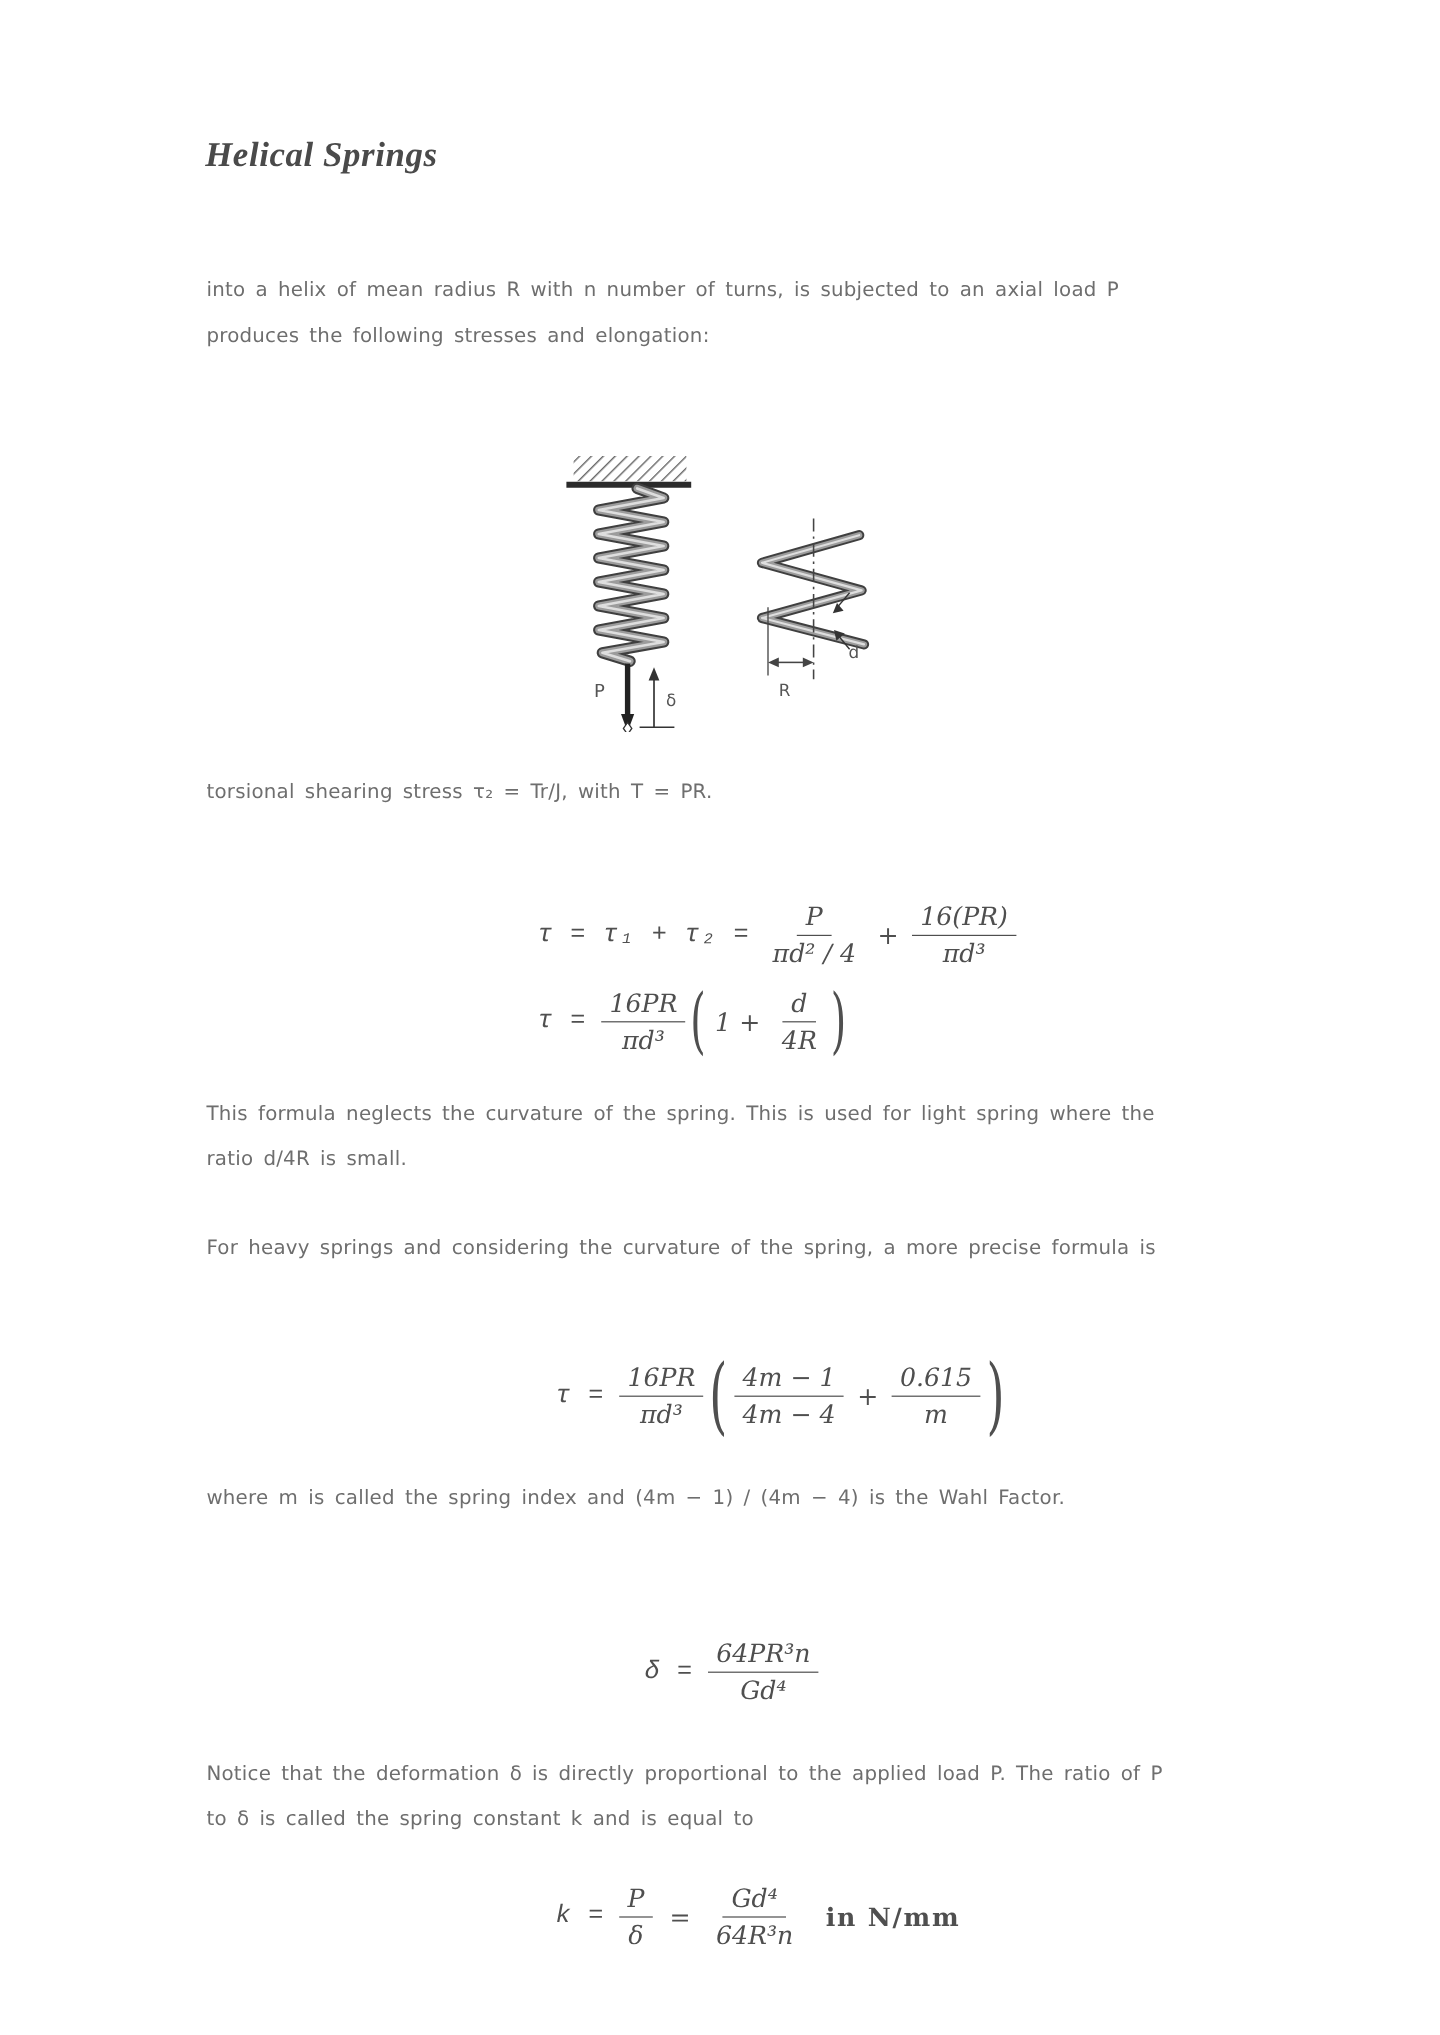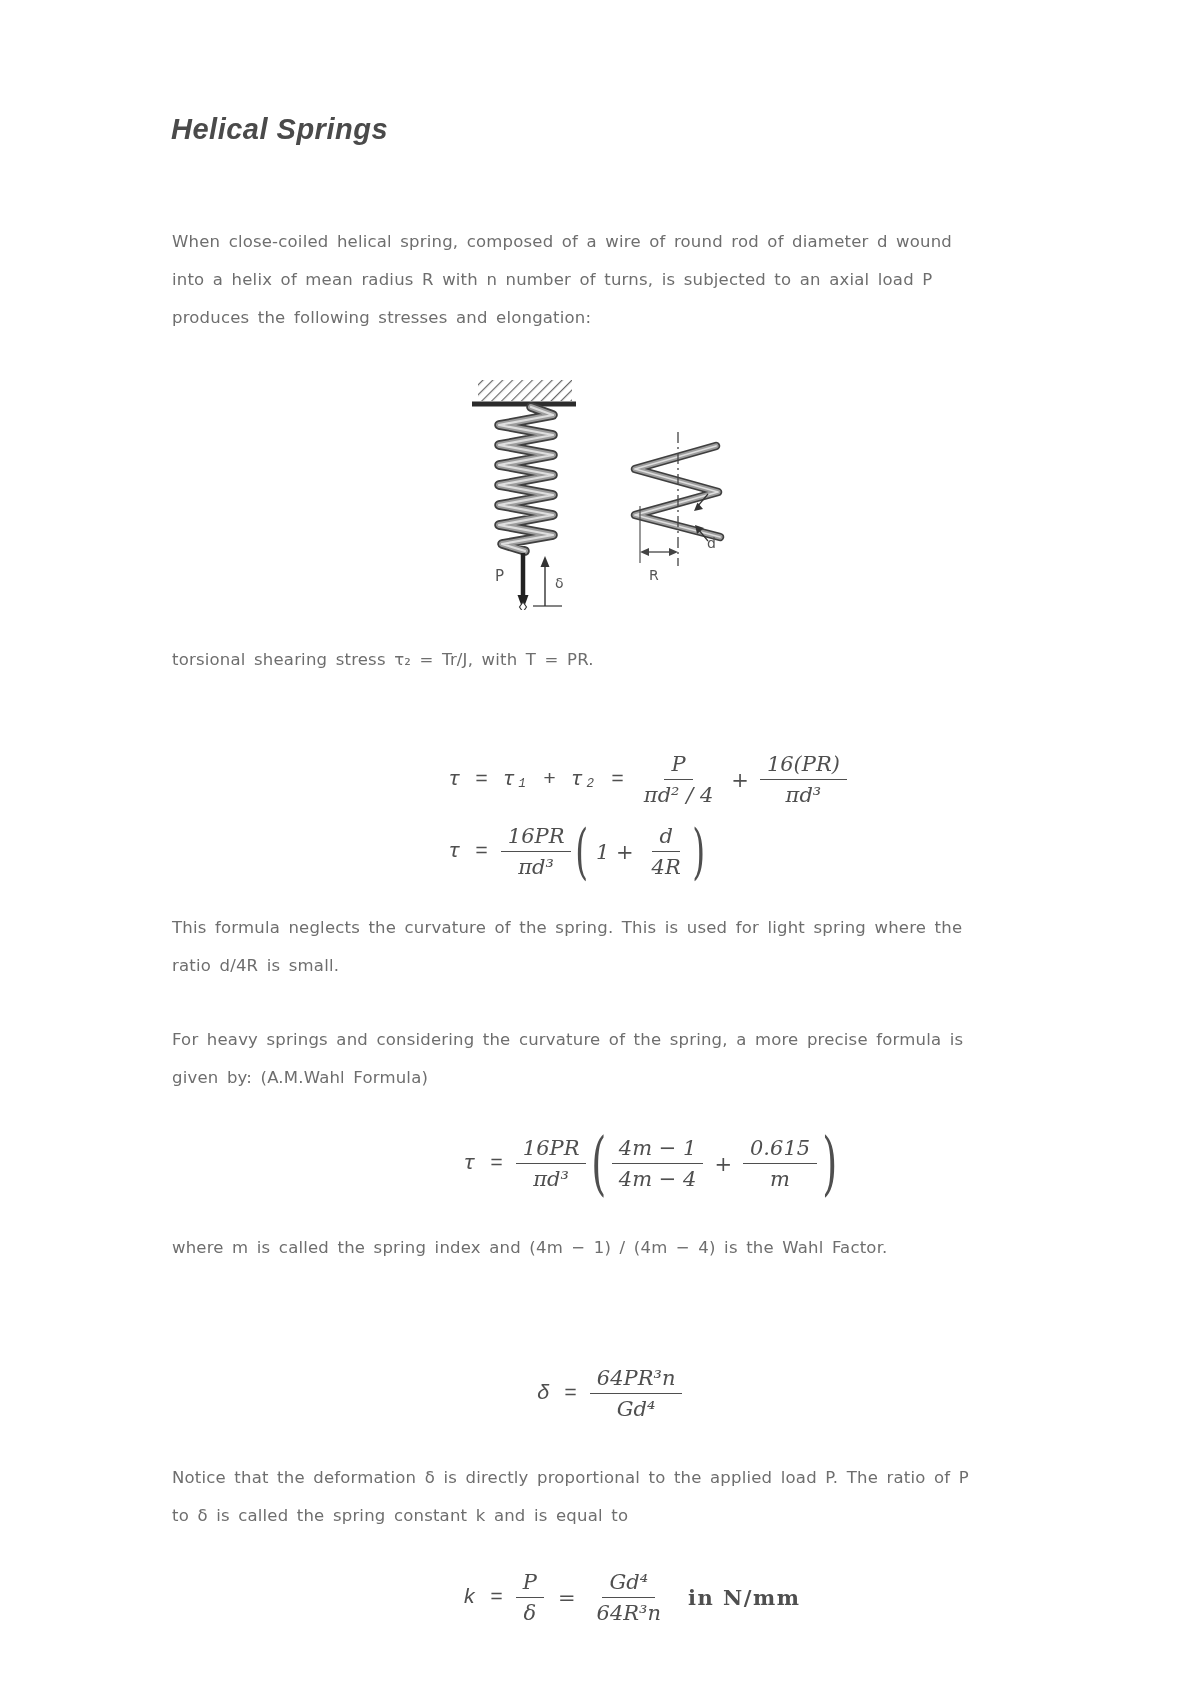--- a/index.html
+++ b/index.html
@@ -1,20 +1,20 @@
 <!DOCTYPE html>
 <html><head>
 <meta charset="utf-8">
 <style>
   html,body{margin:0;padding:0;background:#ffffff;}
   #page{position:relative;width:1200px;height:1696px;background:#ffffff;overflow:hidden;}
 
   .doc-title{
     position:absolute;left:171px;top:94px;
-    font-family:Liberation Sans, sans-serif;
+    font-family:Liberation Serif, serif;
     font-weight:bold;font-style:italic;
     font-size:29px;color:#4a4a4a;letter-spacing:0.5px;
   }
 
   .para{
     position:absolute;left:172px;width:880px;
     font-family:"DejaVu Sans",sans-serif;
     font-size:16.5px;color:#6e6e6e;
     letter-spacing:0.2px;word-spacing:3px;
   }
@@ -44,21 +44,20 @@
   .svg-label{font-family:"DejaVu Sans",sans-serif;fill:#555555;}
 </style>
 </head>
 <body>
 
 <div id="page">
 
   <h1 class="doc-title">Helical Springs</h1>
 
   <div class="para" style="top:222px;">
-    <div class="line">When close-coiled helical spring, composed of a wire of round rod of diameter d wound</div>
     <div class="line">into a helix of mean radius R with n number of turns, is subjected to an axial load P</div>
     <div class="line">produces the following stresses and elongation:</div>
   </div>
 
   <svg class="diagram" width="310" height="262" viewBox="0 0 310 262">
     <defs>
       <pattern id="hatch" patternUnits="userSpaceOnUse" width="7" height="7" patternTransform="rotate(45)">
         <line x1="0" y1="0" x2="0" y2="7" stroke="#6a6a6a" stroke-width="2.4"></line>
       </pattern>
     </defs>
@@ -143,21 +142,20 @@
     <span class="paren h58">)</span>
   </div>
 
   <div class="para" style="top:908px;">
     <div class="line">This formula neglects the curvature of the spring. This is used for light spring where the</div>
     <div class="line">ratio d/4R is small.</div>
   </div>
 
   <div class="para" style="top:1020px;">
     <div class="line">For heavy springs and considering the curvature of the spring, a more precise formula is</div>
-    <div class="line">given by: (A.M.Wahl Formula)</div>
   </div>
 
   <div class="formula" style="left:463px;top:1134px;">
     <span class="flhs">τ =</span>
     <span class="frac">
       <span class="num">16PR</span>
       <span class="den">πd³</span>
     </span>
     <span class="paren h66">(</span>
     <span class="frac">

